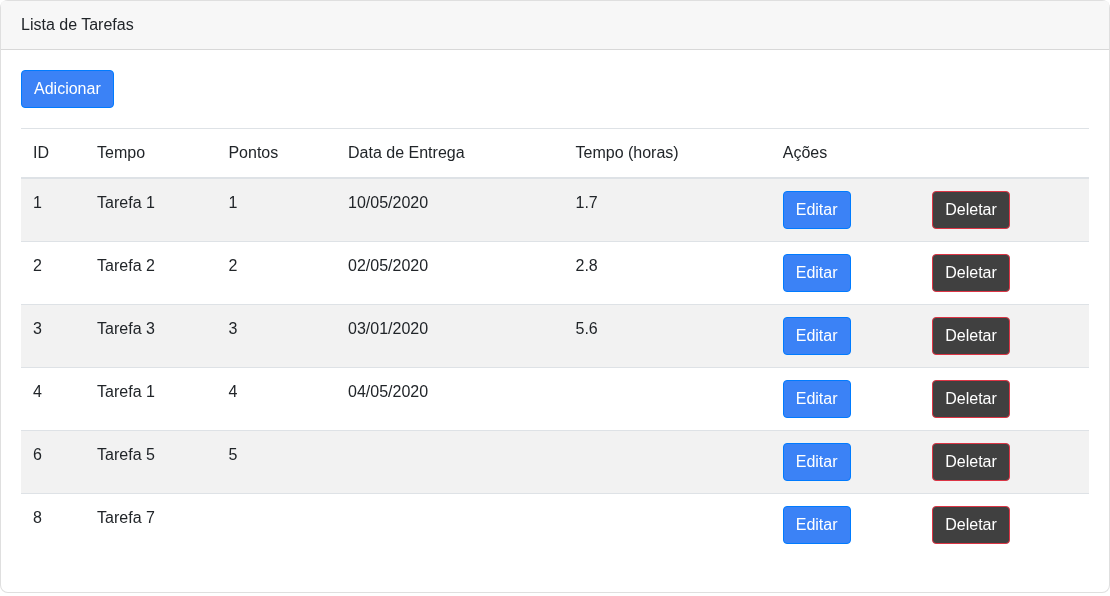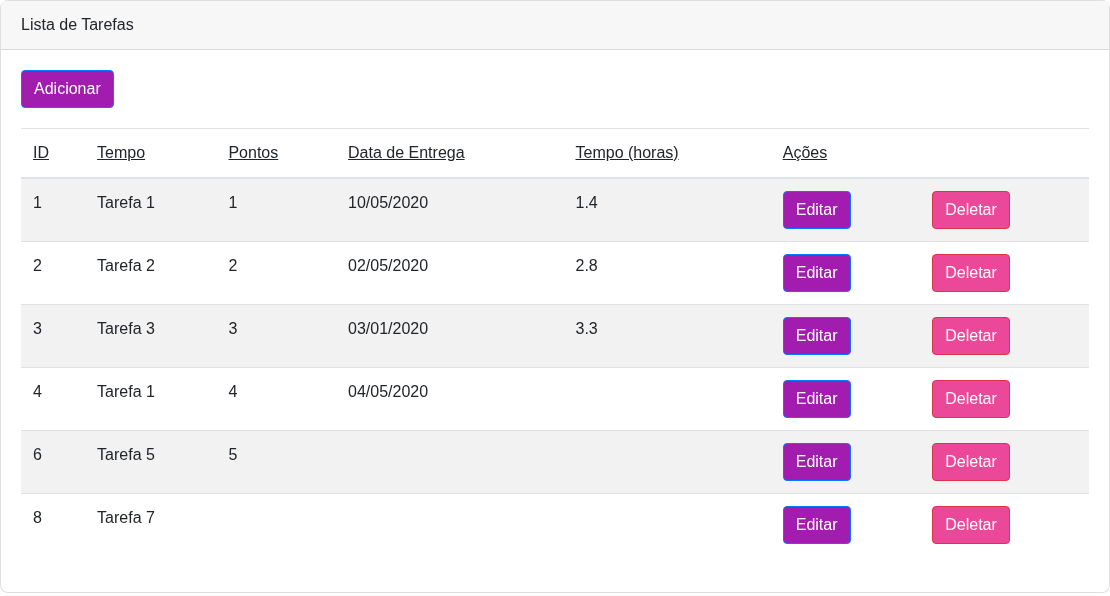--- a/index.html
+++ b/index.html
@@ -33,38 +33,37 @@
     font-size: 16px;
     font-family: inherit;
     line-height: 1.5;
     border: 1px solid transparent;
     border-radius: 4px;
     color: #fff;
     cursor: pointer;
     text-align: center;
     white-space: nowrap;
   }
-  .btn-primary { background: #a21caf; border-color: #007bff; }
-  .btn-danger  { background: #ec4899; border-color: #dc3545; }
+  .btn-primary { background: #3b82f6; border-color: #007bff; }
+  .btn-danger  { background: #404040; border-color: #dc3545; }
   .btn-add { margin-bottom: 20px; }
   table.task-table {
     width: 100%;
     border-collapse: collapse;
     table-layout: fixed;
     margin-bottom: 16px;
   }
   .task-table th {
     text-align: left;
     font-weight: 400;
     padding: 12px;
     border-top: 1px solid #dee2e6;
     border-bottom: 2px solid #dee2e6;
     vertical-align: bottom;
     line-height: 24px;
-    text-decoration: underline;
   }
   .task-table td {
     padding: 12px;
     border-top: 1px solid #dee2e6;
     vertical-align: top;
     line-height: 24px;
   }
   .task-table tbody tr:nth-child(odd) { background: rgba(0,0,0,.05); }
   col.c-id     { width: 6%; }
   col.c-nome   { width: 12.3%; }
@@ -104,21 +103,21 @@
             <th>Ações</th>
             <th></th>
           </tr>
       </thead>
       <tbody>
           <tr>
     <td>1</td>
     <td>Tarefa 1</td>
     <td>1</td>
     <td>10/05/2020</td>
-    <td>1.4</td>
+    <td>1.7</td>
     <td>
       <button class="btn btn-primary">Editar</button>
     </td>
     <td>
       <button class="btn btn-danger">Deletar</button>
     </td>
   </tr>
           <tr>
     <td>2</td>
     <td>Tarefa 2</td>
@@ -130,21 +129,21 @@
     </td>
     <td>
       <button class="btn btn-danger">Deletar</button>
     </td>
   </tr>
           <tr>
     <td>3</td>
     <td>Tarefa 3</td>
     <td>3</td>
     <td>03/01/2020</td>
-    <td>3.3</td>
+    <td>5.6</td>
     <td>
       <button class="btn btn-primary">Editar</button>
     </td>
     <td>
       <button class="btn btn-danger">Deletar</button>
     </td>
   </tr>
           <tr>
     <td>4</td>
     <td>Tarefa 1</td>

